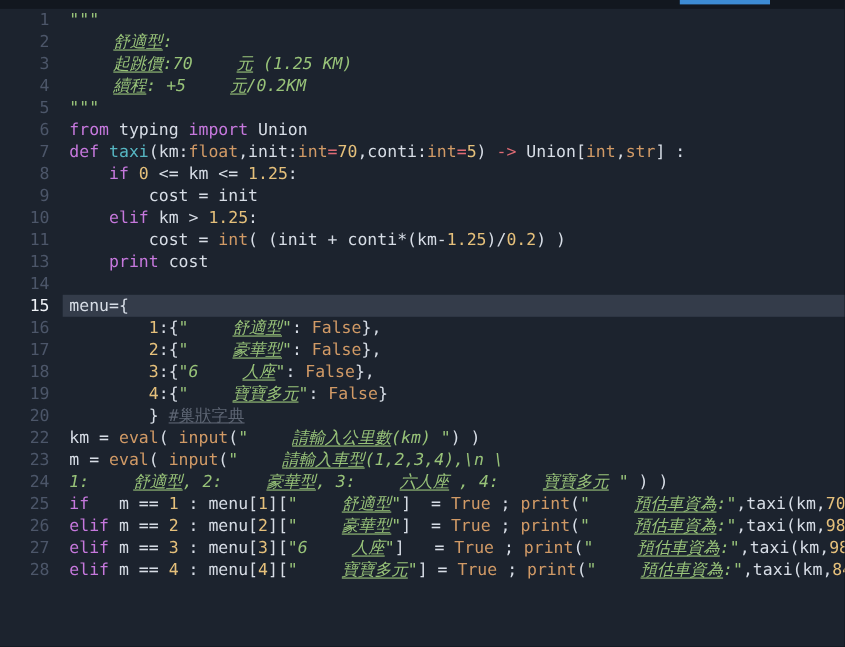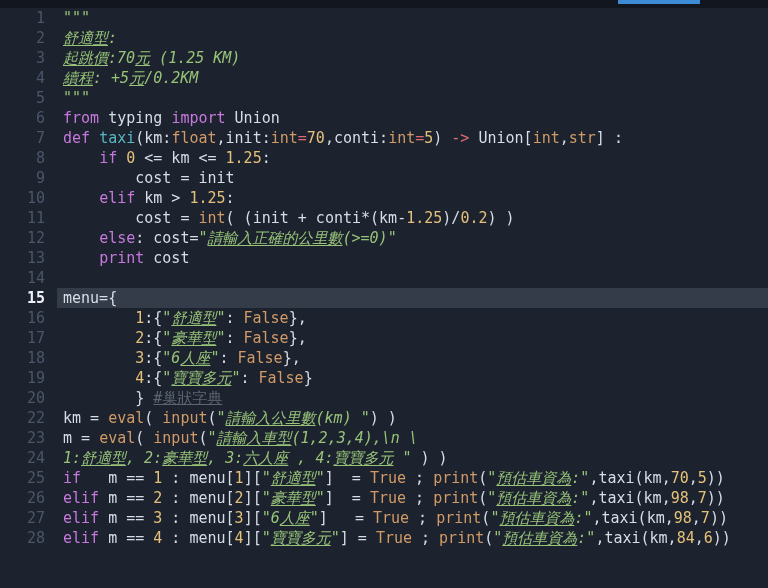--- a/index.html
+++ b/index.html
@@ -31,21 +31,21 @@
   .gutter{
     flex:0 0 57px;
     box-sizing:border-box;
     padding-right:12px;
     text-align:right;
     color:var(--line_number,#4c5669);
     user-select:none;
   }
   .row.current .gutter{
     color:var(--active_line_number,#eef1f6);
-    font-weight:bold;
+    font-weight:normal;
   }
   .code{
     flex:1 1 auto;
     padding-left:6px;
     color:var(--plain,#d7dde6);
     overflow:hidden;
   }
   .row.current .code{
     background:var(--current_line_bg,#343c4a);
   }
@@ -55,20 +55,21 @@
   .tok-typ{color:var(--builtin_type,#d19a66);}
   .tok-num{color:var(--number,#e5c07b);}
   .tok-op {color:var(--operator,#e06c75);}
   .tok-com{color:var(--comment,#5d6573);text-decoration:underline;}
   .tok-str{color:var(--string,#98c379);font-style:italic;}
   .tok-cjk{
     color:var(--string,#98c379);font-style:italic;
     text-decoration:underline;
     text-underline-offset:2px;
     text-decoration-thickness:1px;
+    margin-left:40px;
   }
 </style>
 </head>
 <body>
 
 <div class="screen">
   <div class="topbar">
     <div class="thumb"></div>
   </div>
   <div class="editor">
@@ -76,21 +77,20 @@
       <div class="row"><span class="gutter">2</span><span class="code"><span class="tok-cjk">舒適型</span><span class="tok-str">:</span></span></div>
       <div class="row"><span class="gutter">3</span><span class="code"><span class="tok-cjk">起跳價</span><span class="tok-str">:70</span><span class="tok-cjk">元</span><span class="tok-str"> (1.25 KM)</span></span></div>
       <div class="row"><span class="gutter">4</span><span class="code"><span class="tok-cjk">續程</span><span class="tok-str">: +5</span><span class="tok-cjk">元</span><span class="tok-str">/0.2KM</span></span></div>
       <div class="row"><span class="gutter">5</span><span class="code"><span class="tok-str">"""</span></span></div>
       <div class="row"><span class="gutter">6</span><span class="code"><span class="tok-kw">from</span><span class="tok-pl"> typing </span><span class="tok-kw">import</span><span class="tok-pl"> Union</span></span></div>
       <div class="row"><span class="gutter">7</span><span class="code"><span class="tok-kw">def</span><span class="tok-pl"> </span><span class="tok-fn">taxi</span><span class="tok-pl">(km:</span><span class="tok-typ">float</span><span class="tok-pl">,init:</span><span class="tok-typ">int</span><span class="tok-op">=</span><span class="tok-num">70</span><span class="tok-pl">,conti:</span><span class="tok-typ">int</span><span class="tok-op">=</span><span class="tok-num">5</span><span class="tok-pl">) </span><span class="tok-op">-&gt;</span><span class="tok-pl"> Union[</span><span class="tok-typ">int</span><span class="tok-pl">,</span><span class="tok-typ">str</span><span class="tok-pl">] :</span></span></div>
       <div class="row"><span class="gutter">8</span><span class="code"><span class="tok-pl">    </span><span class="tok-kw">if</span><span class="tok-pl"> </span><span class="tok-num">0</span><span class="tok-pl"> &lt;= km &lt;= </span><span class="tok-num">1.25</span><span class="tok-pl">:</span></span></div>
       <div class="row"><span class="gutter">9</span><span class="code"><span class="tok-pl">        cost = init</span></span></div>
       <div class="row"><span class="gutter">10</span><span class="code"><span class="tok-pl">    </span><span class="tok-kw">elif</span><span class="tok-pl"> km &gt; </span><span class="tok-num">1.25</span><span class="tok-pl">:</span></span></div>
       <div class="row"><span class="gutter">11</span><span class="code"><span class="tok-pl">        cost = </span><span class="tok-typ">int</span><span class="tok-pl">( (init + conti*(km-</span><span class="tok-num">1.25</span><span class="tok-pl">)/</span><span class="tok-num">0.2</span><span class="tok-pl">) )</span></span></div>
-      <div class="row"><span class="gutter">12</span><span class="code"><span class="tok-pl">    </span><span class="tok-kw">else</span><span class="tok-pl">: cost=</span><span class="tok-str">"</span><span class="tok-cjk">請輸入正確的公里數</span><span class="tok-str">(&gt;=0)"</span></span></div>
       <div class="row"><span class="gutter">13</span><span class="code"><span class="tok-pl">    </span><span class="tok-kw">print</span><span class="tok-pl"> cost</span></span></div>
       <div class="row"><span class="gutter">14</span><span class="code"></span></div>
       <div class="row current"><span class="gutter">15</span><span class="code"><span class="tok-pl">menu={</span></span></div>
       <div class="row"><span class="gutter">16</span><span class="code"><span class="tok-pl">        </span><span class="tok-num">1</span><span class="tok-pl">:{</span><span class="tok-str">"</span><span class="tok-cjk">舒適型</span><span class="tok-str">"</span><span class="tok-pl">: </span><span class="tok-typ">False</span><span class="tok-pl">},</span></span></div>
       <div class="row"><span class="gutter">17</span><span class="code"><span class="tok-pl">        </span><span class="tok-num">2</span><span class="tok-pl">:{</span><span class="tok-str">"</span><span class="tok-cjk">豪華型</span><span class="tok-str">"</span><span class="tok-pl">: </span><span class="tok-typ">False</span><span class="tok-pl">},</span></span></div>
       <div class="row"><span class="gutter">18</span><span class="code"><span class="tok-pl">        </span><span class="tok-num">3</span><span class="tok-pl">:{</span><span class="tok-str">"6</span><span class="tok-cjk">人座</span><span class="tok-str">"</span><span class="tok-pl">: </span><span class="tok-typ">False</span><span class="tok-pl">},</span></span></div>
       <div class="row"><span class="gutter">19</span><span class="code"><span class="tok-pl">        </span><span class="tok-num">4</span><span class="tok-pl">:{</span><span class="tok-str">"</span><span class="tok-cjk">寶寶多元</span><span class="tok-str">"</span><span class="tok-pl">: </span><span class="tok-typ">False</span><span class="tok-pl">}</span></span></div>
       <div class="row"><span class="gutter">20</span><span class="code"><span class="tok-pl">        } </span><span class="tok-com">#巢狀字典</span></span></div>
       <div class="row"><span class="gutter">22</span><span class="code"><span class="tok-pl">km = </span><span class="tok-typ">eval</span><span class="tok-pl">( </span><span class="tok-typ">input</span><span class="tok-pl">(</span><span class="tok-str">"</span><span class="tok-cjk">請輸入公里數</span><span class="tok-str">(km) "</span><span class="tok-pl">) )</span></span></div>
       <div class="row"><span class="gutter">23</span><span class="code"><span class="tok-pl">m = </span><span class="tok-typ">eval</span><span class="tok-pl">( </span><span class="tok-typ">input</span><span class="tok-pl">(</span><span class="tok-str">"</span><span class="tok-cjk">請輸入車型</span><span class="tok-str">(1,2,3,4),\n \</span></span></div>

